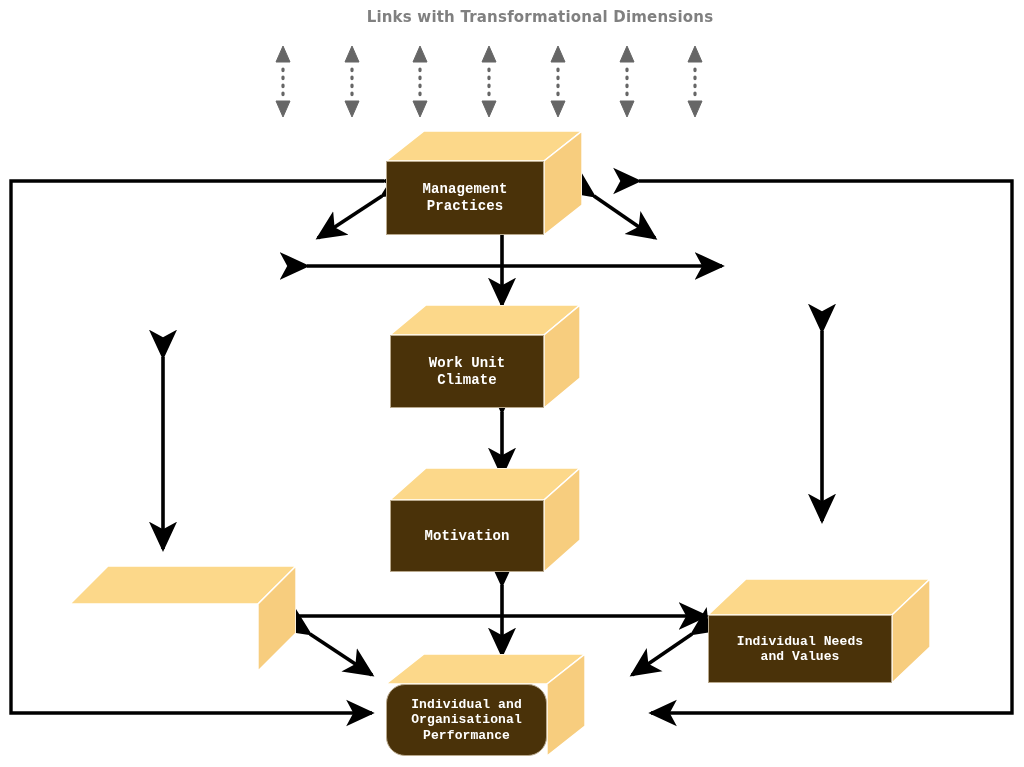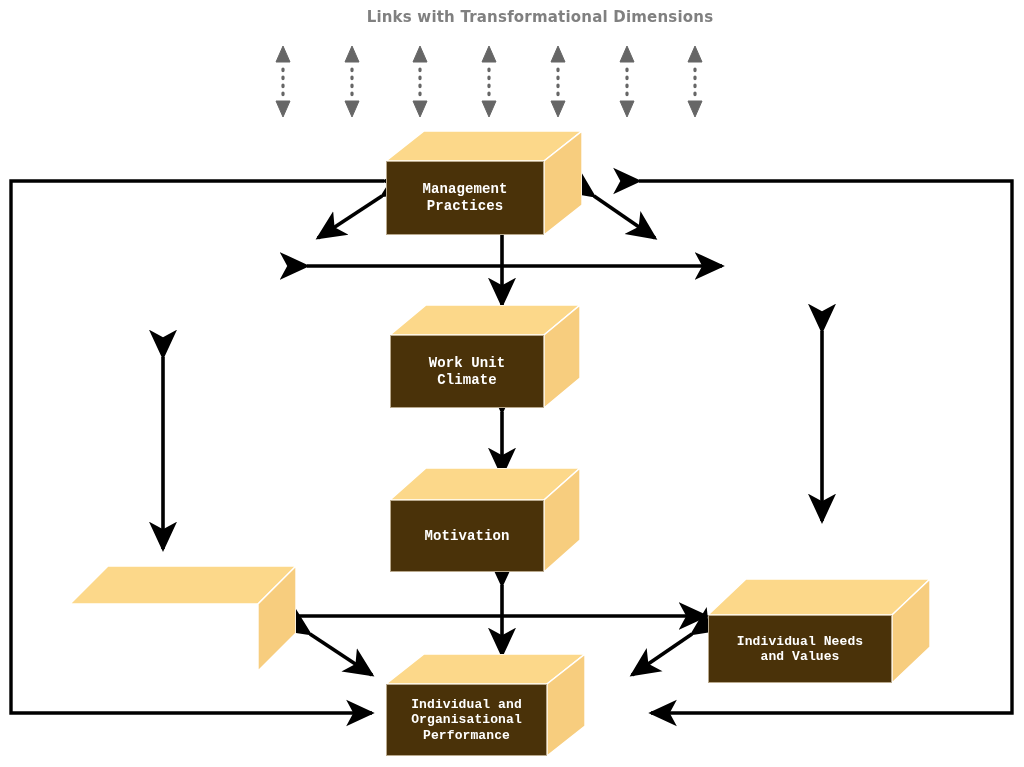--- a/index.html
+++ b/index.html
@@ -201,18 +201,18 @@
     </svg>
     <div class="front" style="left:0px; top:36px; width:184px; height:68px; font-size:13px;">Individual Needs
 and Values</div>
   </div>
 
   <div class="box3d" style="left:386px; top:654px; width:199px; height:102px;">
     <svg class="face" width="199" height="102" viewBox="0 0 199 102">
       <polygon points="0,30 38,0 199,0 161,30" fill="#fcd88a" stroke="#ffffff" stroke-width="1.4"></polygon>
       <polygon points="161,30 199,0 199,72 161,102" fill="#f7cd7e" stroke="#ffffff" stroke-width="1.4"></polygon>
     </svg>
-    <div class="front" style="left:0px; top:30px; width:161px; height:72px; font-size:13px;">Individual and
+    <div class="front" style="left:0px; top:30px; width:161px; height:72px; font-size:13px;border-radius:19px;">Individual and
 Organisational
 Performance</div>
   </div>
 
 </div>
 
 </body></html>

